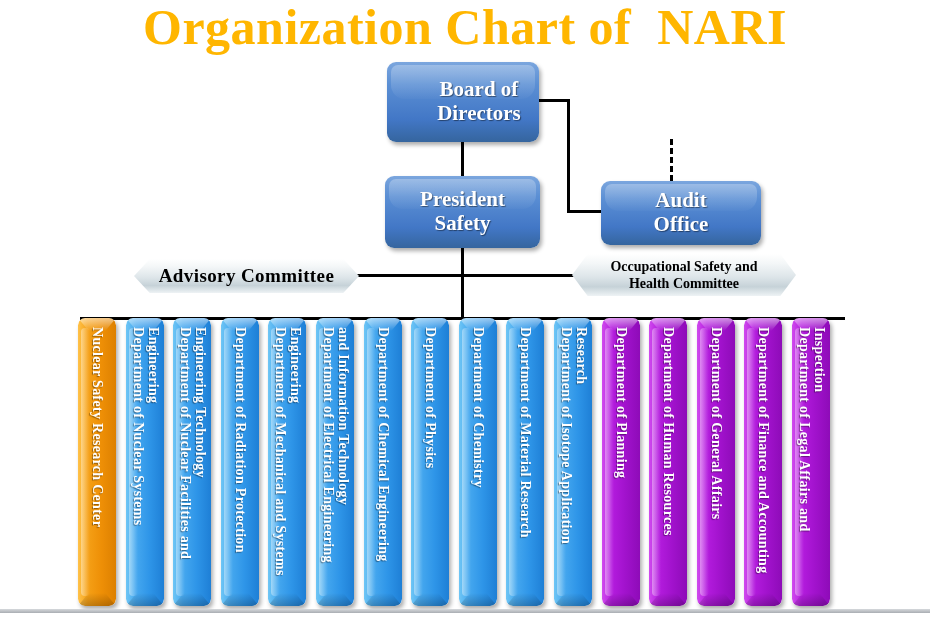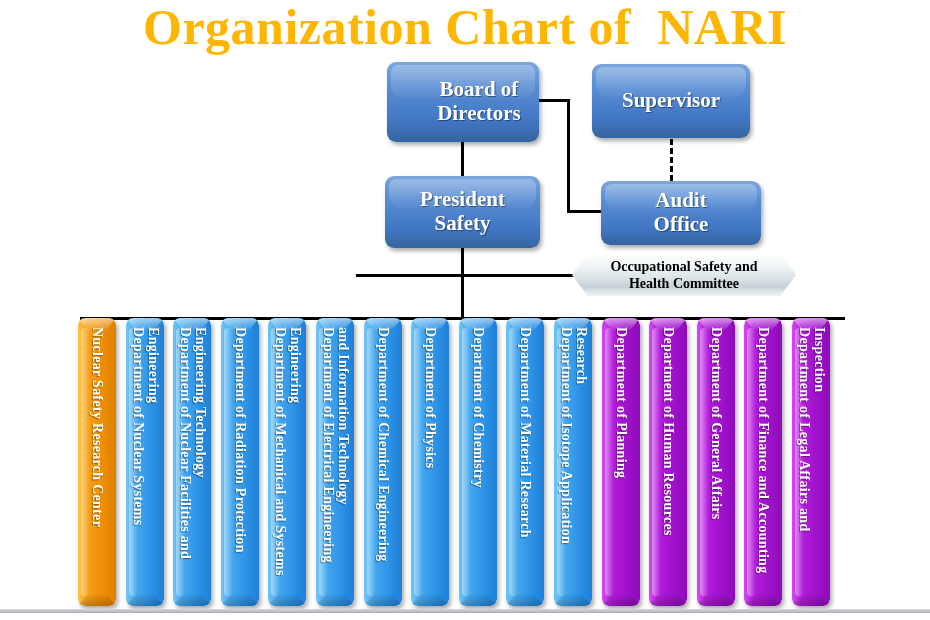--- a/index.html
+++ b/index.html
@@ -186,32 +186,32 @@
   <div class="ln" style="left:356px; top:274px; width:108px; height:3px;"></div>
 
   <div class="ln" style="left:461px; top:274px; width:125px; height:3px;"></div>
 
   <div class="ln" style="left:80px; top:317px; width:765px; height:3px;"></div>
 
   <div class="node" id="node-board">
     <span class="lbl">Board of
 Directors</span>
   </div>
-  <div class="node" id="node-super">
-    <span class="lbl">Supervisor</span>
-  </div>
   <div class="node" id="node-pres">
     <span class="lbl">President
 Safety</span>
   </div>
   <div class="node" id="node-audit">
     <span class="lbl">Audit
 Office</span>
   </div>
 
+  <div class="committee" id="cm-advisory">
+    <span class="lbl">Advisory  Committee</span>
+  </div>
   <div class="committee" id="cm-osh">
     <span class="lbl">Occupational  Safety and
 Health Committee</span>
   </div>
 
   <div id="cols">
       <div class="ln" style="left: 95.5px; top: 317px; width: 3px; height: 9px;"></div>
       <div class="col orange" style="left: 78px;">
         <div class="face"></div>
         <div class="shine"></div>

